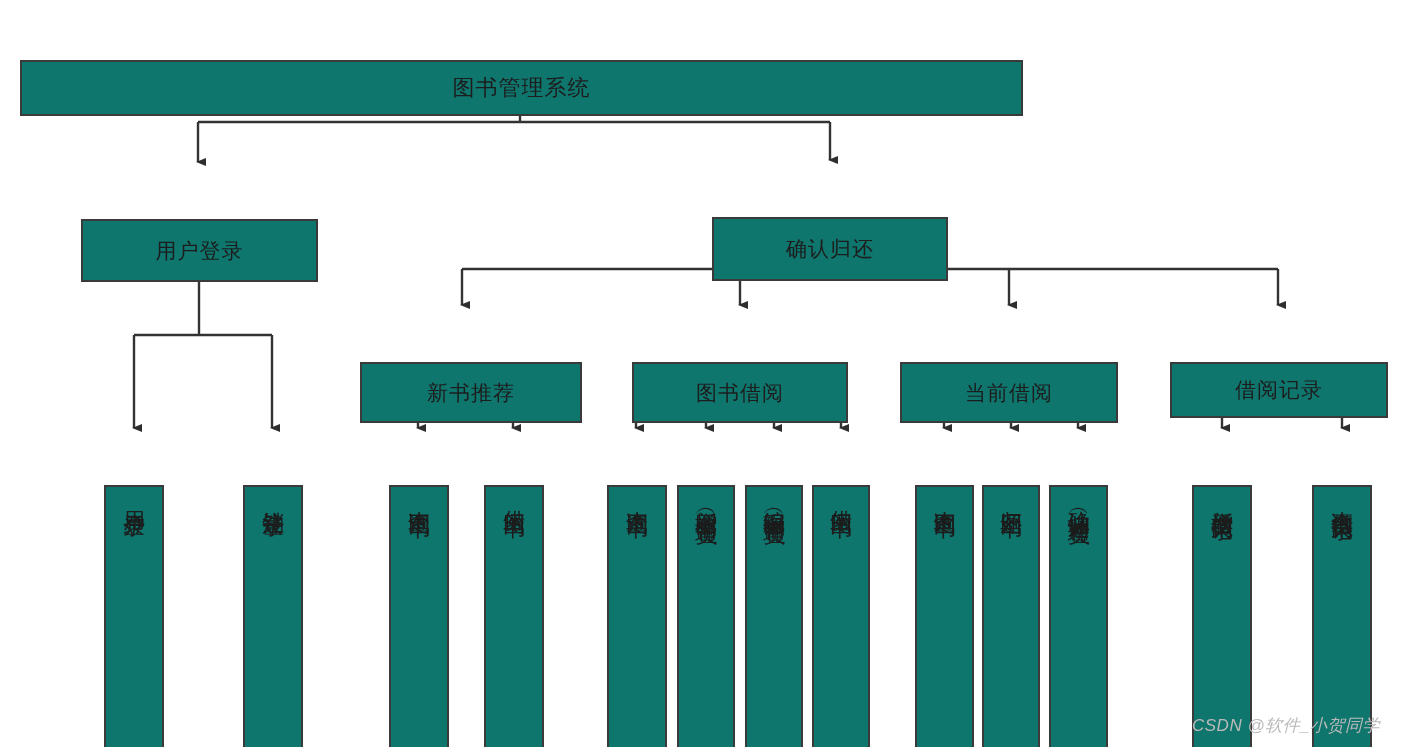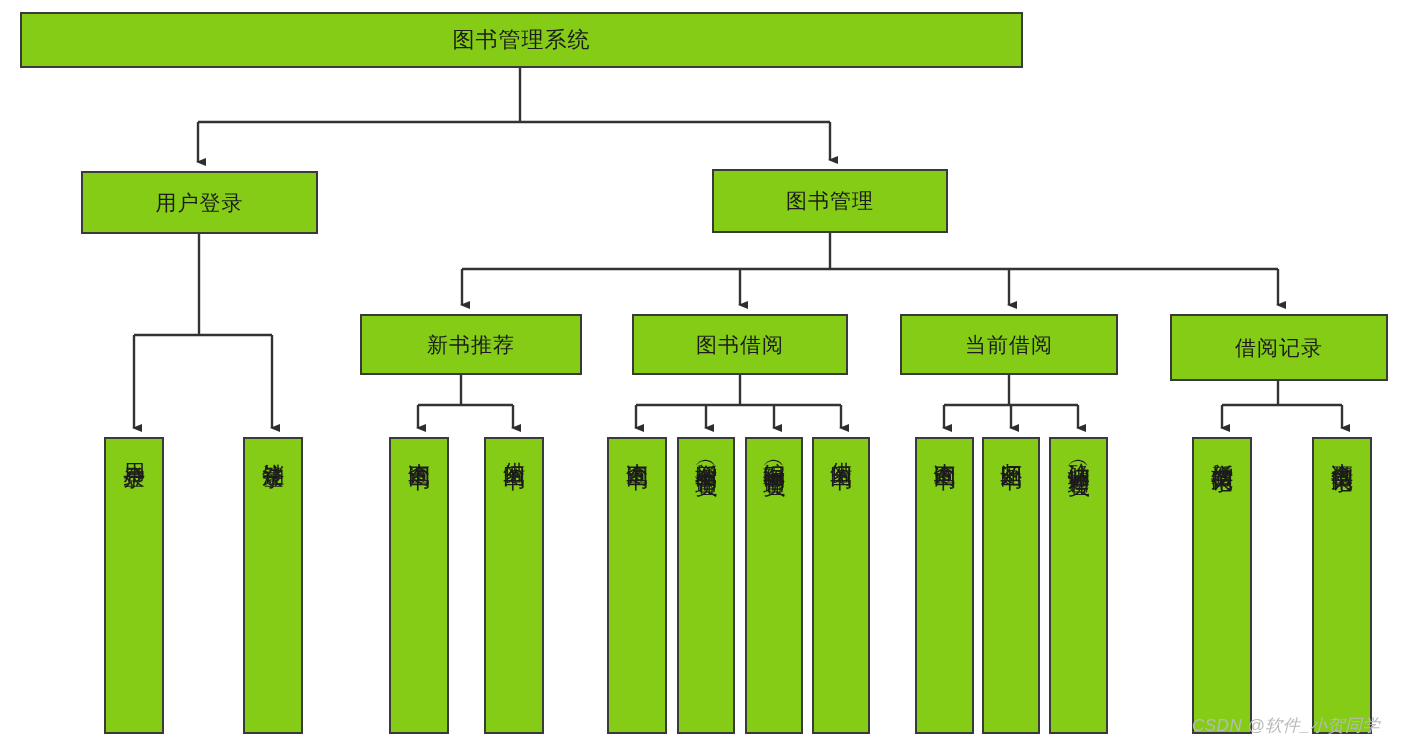--- a/index.html
+++ b/index.html
@@ -16,26 +16,27 @@
   }
   svg.wires{
     position:absolute;
     left:0;top:0;
     width:1405px;height:747px;
     pointer-events:none;
   }
   .node{
     position:absolute;
     box-sizing:border-box;
-    background:#84cc16;
+    background:#0f766e;
     border:2px solid #3a3a3a;
     display:flex;
     align-items:center;
     justify-content:center;
     text-align:center;
+    margin-top:48px;
   }
   .node .label{
     font-size:21px;
     line-height:1.12;
     letter-spacing:1px;
     color:#1c1c1c;
     white-space:nowrap;
   }
   .node.vert{
     align-items:flex-start;
@@ -117,33 +118,33 @@
   </svg>
 
   <div class="node root" style="left:20px;top:12px;width:1003px;height:56px;">
     <span class="label">图书管理系统</span>
   </div>
 
   <div class="node" style="left:81px;top:171px;width:237px;height:63px;">
     <span class="label">用户登录</span>
   </div>
   <div class="node" style="left:712px;top:169px;width:236px;height:64px;">
-    <span class="label">图书管理</span>
+    <span class="label">确认归还</span>
   </div>
 
   <div class="node" style="left:360px;top:314px;width:222px;height:61px;">
     <span class="label">新书推荐</span>
   </div>
   <div class="node" style="left:632px;top:314px;width:216px;height:61px;">
     <span class="label">图书借阅</span>
   </div>
   <div class="node" style="left:900px;top:314px;width:218px;height:61px;">
     <span class="label">当前借阅</span>
   </div>
-  <div class="node" style="left:1170px;top:314px;width:218px;height:67px;">
+  <div class="node" style="left:1170px;top:314px;width:218px;height:56px;">
     <span class="label">借阅记录</span>
   </div>
 
   <div class="node vert" style="left:104px;top:437px;width:60px;height:297px;">
     <span class="label">用户登录</span>
   </div>
   <div class="node vert" style="left:243px;top:437px;width:60px;height:297px;">
     <span class="label">注销登录</span>
   </div>
 

